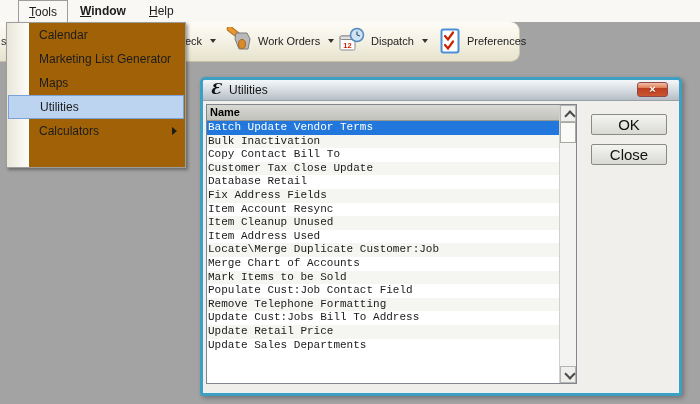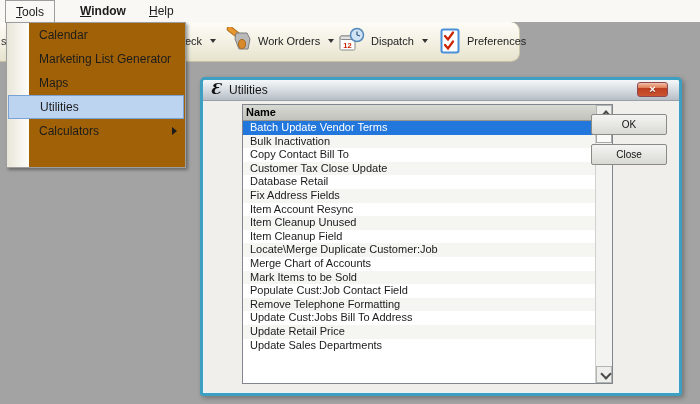--- a/index.html
+++ b/index.html
@@ -91,33 +91,33 @@
     position:absolute;right:11px;top:2px;width:31px;height:15px;
     background:linear-gradient(#f2bfa6,#dd7a52 40%,#bc3f22 42%,#cb5530);
     border:1px solid #8e4a52;border-radius:3px;box-sizing:border-box;
     color:#fff;font-size:11px;font-weight:bold;line-height:12px;
     text-align:center;cursor:default;text-shadow:0 1px 1px rgba(0,0,0,.4);
   }
   .dlg-body{position:relative;height:293px;}
   
   .listbox{
     position:absolute;left:3px;top:3px;width:371px;height:280px;
-    background:#fff;border:1px solid #82878f;box-sizing:border-box;margin-left:36px;
+    background:#fff;border:1px solid #82878f;box-sizing:border-box;
   }
   .list-header{
     position:absolute;left:0;top:0;right:17px;height:16px;
     background:linear-gradient(#d9d9d4,#c2c2bc);
     border-bottom:1px solid #96968f;
     font-size:11px;font-weight:bold;color:#000;
     line-height:15px;padding-left:3px;box-sizing:border-box;cursor:default;
   }
   .list-rows{position:absolute;left:0;top:16px;right:17px;bottom:0;overflow:hidden;}
   .lrow{
     height:13.6px;line-height:13.6px;font-size:11px;color:#1a1a1a;
-    padding-left:7px;white-space:nowrap;cursor:default;
+    padding-left:1px;white-space:nowrap;cursor:default;font-family:Liberation Mono, monospace;
   }
   .lrow:nth-child(even){background:#f5f5f2;}
   .lrow.sel{background:#2277dd;color:#fff;}
   
   .vscroll{
     position:absolute;right:0;top:0;bottom:0;width:17px;
     background:#f3f3f1;border-left:1px solid #d0d0cc;box-sizing:border-box;
   }
   .sb-btn{
     position:absolute;left:0;width:16px;height:17px;background:#eeeeec;
@@ -133,30 +133,30 @@
   .chev-down{top:3px;transform:rotate(225deg);}
   .sb-thumb{
     position:absolute;left:0;top:17px;width:16px;height:21px;
     background:#fafaf8;border:1px solid #a8a8a2;box-sizing:border-box;cursor:default;
   }
   
   .dlg-btn{
     position:absolute;left:388px;width:76px;height:21px;
     background:linear-gradient(#f4f4f2,#e4e4e0 60%,#d9d9d4);
     border:1px solid #8b8b86;border-radius:2px;box-sizing:border-box;
-    font-size:10px;color:#111;text-align:center;line-height:19px;cursor:default;
+    font-size:15px;color:#111;text-align:center;line-height:19px;cursor:default;
   }
   .btn-ok{top:13px;}
   .btn-close{top:43px;}
 </style>
 </head>
 <body>
 
 <div class="menubar">
-  <div class="mb-item open" style="left:5px;">
+  <div class="mb-item open" style="left:18px;">
     <span class="al">Tools</span>
   </div>
   <div class="mb-item" style="left:70px;font-weight:bold;">
     <span class="al">Window</span>
   </div>
   <div class="mb-item" style="left:139px;">
     <span class="al">Help</span>
   </div>
 </div>
 
@@ -235,21 +235,21 @@
       <div class="list-header">Name</div>
       <div class="list-rows">
         <div class="lrow sel">Batch Update Vendor Terms</div>
         <div class="lrow">Bulk Inactivation</div>
         <div class="lrow">Copy Contact Bill To</div>
         <div class="lrow">Customer Tax Close Update</div>
         <div class="lrow">Database Retail</div>
         <div class="lrow">Fix Address Fields</div>
         <div class="lrow">Item Account Resync</div>
         <div class="lrow">Item Cleanup Unused</div>
-        <div class="lrow">Item Cleanup Field</div>
+        <div class="lrow">Item Address Used</div>
         <div class="lrow">Locate\Merge Duplicate Customer:Job</div>
         <div class="lrow">Merge Chart of Accounts</div>
         <div class="lrow">Mark Items to be Sold</div>
         <div class="lrow">Populate Cust:Job Contact Field</div>
         <div class="lrow">Remove Telephone Formatting</div>
         <div class="lrow">Update Cust:Jobs Bill To Address</div>
         <div class="lrow">Update Retail Price</div>
         <div class="lrow">Update Sales Departments</div>
       </div>
       <div class="vscroll">

